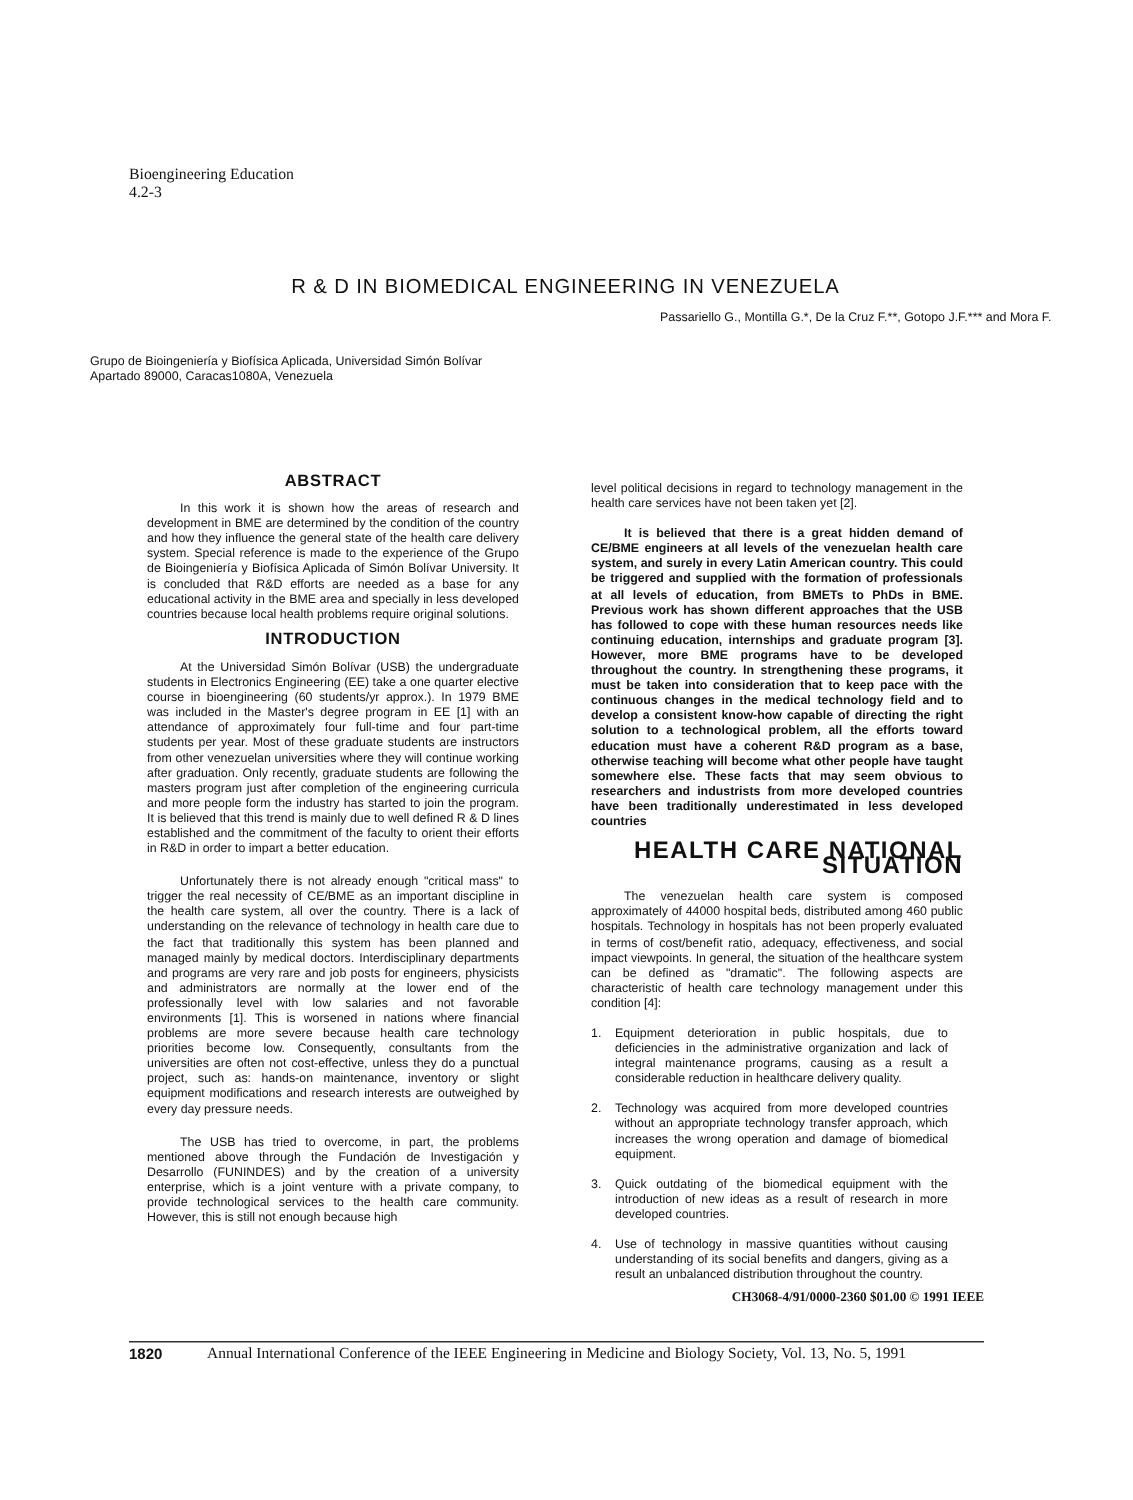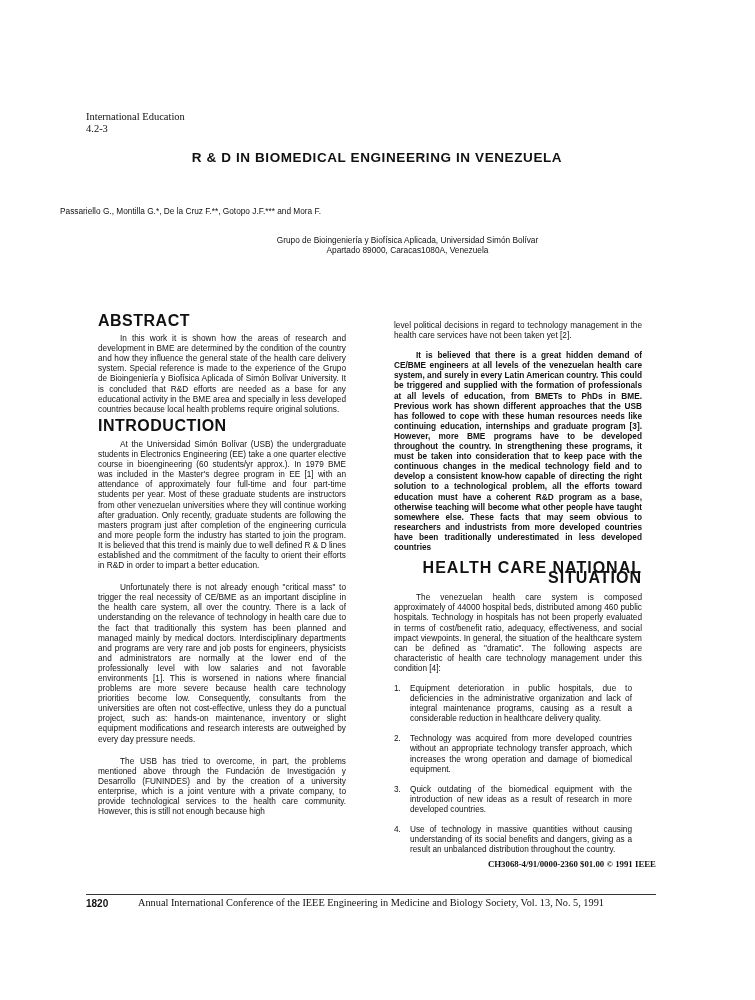--- a/index.html
+++ b/index.html
@@ -1,46 +1,46 @@
 <!DOCTYPE html>
 <html><head>
 <meta charset="utf-8">
 <style>
   html, body { margin: 0; padding: 0; background: #ffffff; }
   body { width: 755px; height: 1000px; position: relative; overflow: hidden; color: #111; }
   .abs { position: absolute; }
   .serif { font-family: "Liberation Serif", "DejaVu Serif", serif; }
   .sans { font-family: "Liberation Sans", "DejaVu Sans", sans-serif; }
   .section-label { left: 86px; top: 111px; font-size: 10.5px; line-height: 12px; }
-  .title { left: 0; width: 754px; top: 150px; text-align: center; font-size: 13.5px; font-weight: bold; letter-spacing: 0.6px; }
-  .authors { left: 0; width: 701px; top: 206px; text-align: left; font-size: 8.3px; padding-left: 60px; box-sizing: border-box;}
-  .affil { left: 0; width: 755px; top: 235px; text-align: center; font-size: 8.3px; line-height: 10px; padding-left: 60px; box-sizing: border-box;}
+  .title { left: 0; width: 754px; top: 183px; text-align: center; font-size: 13.5px; font-weight: normal; letter-spacing: 0.6px; }
+  .authors { left: 0; width: 701px; top: 206px; text-align: right; font-size: 8.3px; padding-left: 60px; box-sizing: border-box;}
+  .affil { left: 0; width: 755px; top: 235px; text-align: left; font-size: 8.3px; line-height: 10px; padding-left: 60px; box-sizing: border-box;}
   .col { font-size: 8.25px; line-height: 10.1px; text-align: justify; }
   .col-left { left: 98px; width: 248px; top: 316px; }
   .col-right { left: 394px; width: 248px; top: 321px; }
-  .heading { font-weight: bold; font-size: 16px; letter-spacing: 0.5px; margin: 0; }
+  .heading { text-align: center; font-weight: bold; font-size: 11px; letter-spacing: 0.5px; margin: 0; }
   .heading.h-abs { margin-bottom: 8px; }
   .heading.h-intro { margin-top: 6px; margin-bottom: 9px; }
   .heading.h-health { margin-top: 10px; margin-bottom: 10px; letter-spacing: 1px; text-align: right; padding-left: 16px; font-size: 16px; }
   p { margin: 0; text-indent: 22px; }
   p + p { margin-top: 12px; }
   .gap { margin-top: 10px; font-weight: bold; }
   ol.list { list-style: none; margin: 10px 0 0 0; padding: 0; }
   ol.list li { position: relative; padding-left: 16px; width: 222px; margin-bottom: 10px; text-align: justify; }
   ol.list li .num { position: absolute; left: 0; top: 0; }
   .rule { left: 86px; top: 894px; width: 570px; height: 0; border-top: 1px solid #333; }
   .pagenum { left: 86px; top: 898px; font-size: 10px; font-weight: bold; }
   .footer1 { left: 138px; top: 897px; font-size: 10.3px; }
   .footer2 { left: 448px; top: 859px; font-size: 8.8px; width: 208px; text-align: right; font-weight: bold; }
 </style>
 </head>
 <body>
 
 <div class="abs serif section-label">
-  <div>International Education</div>
+  <div>Bioengineering Education</div>
   <div>4.2-3</div>
 </div>
 
 <div class="abs sans title">R &amp; D IN BIOMEDICAL ENGINEERING IN VENEZUELA</div>
 <div class="abs sans authors">Passariello G.,  Montilla G.*, De la Cruz F.**, Gotopo J.F.*** and Mora F.</div>
 <div class="abs sans affil">
   <div>Grupo de Bioingeniería y Biofísica Aplicada, Universidad Simón Bolívar</div>
   <div>Apartado 89000, Caracas1080A, Venezuela</div>
 </div>
 

